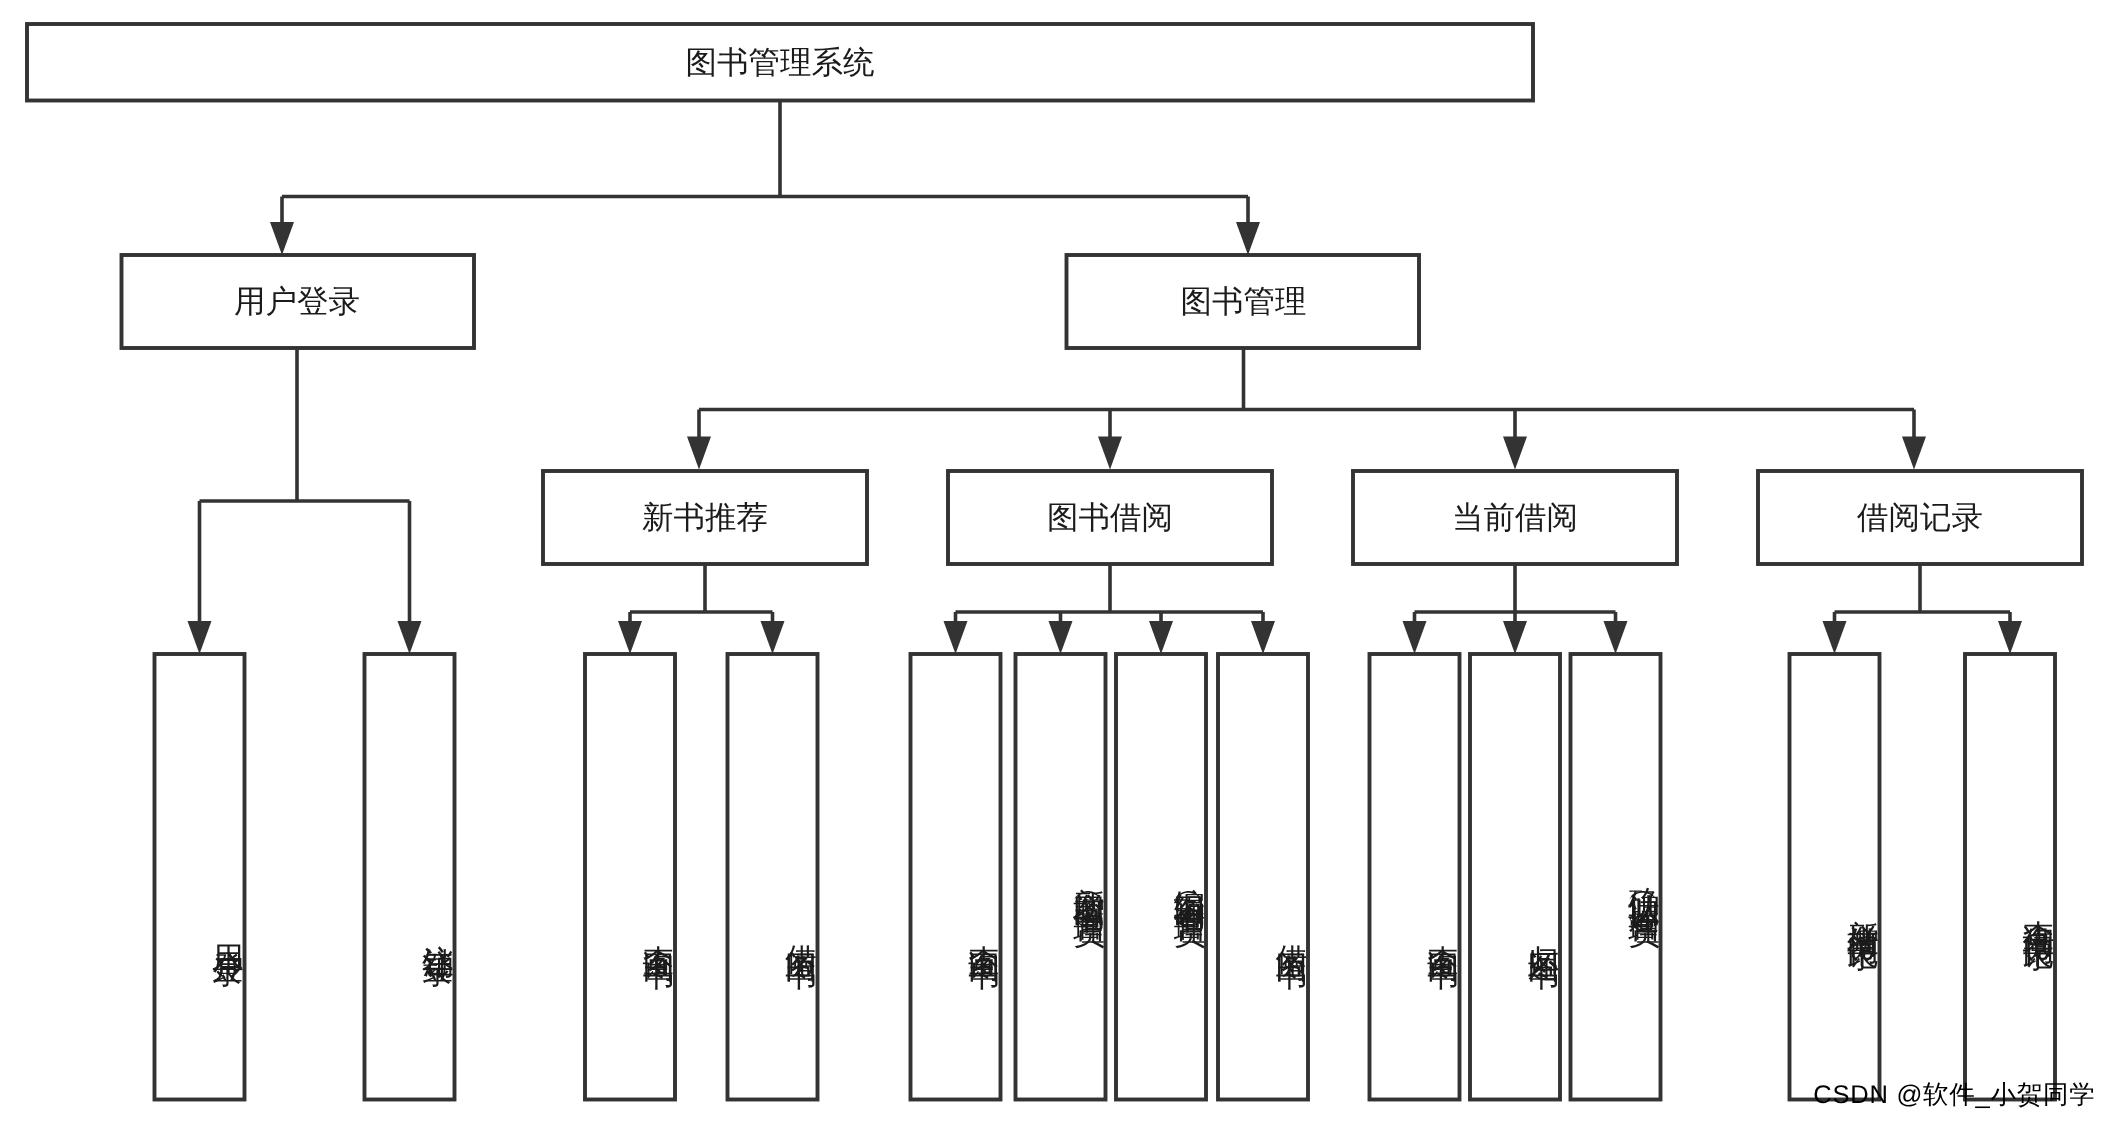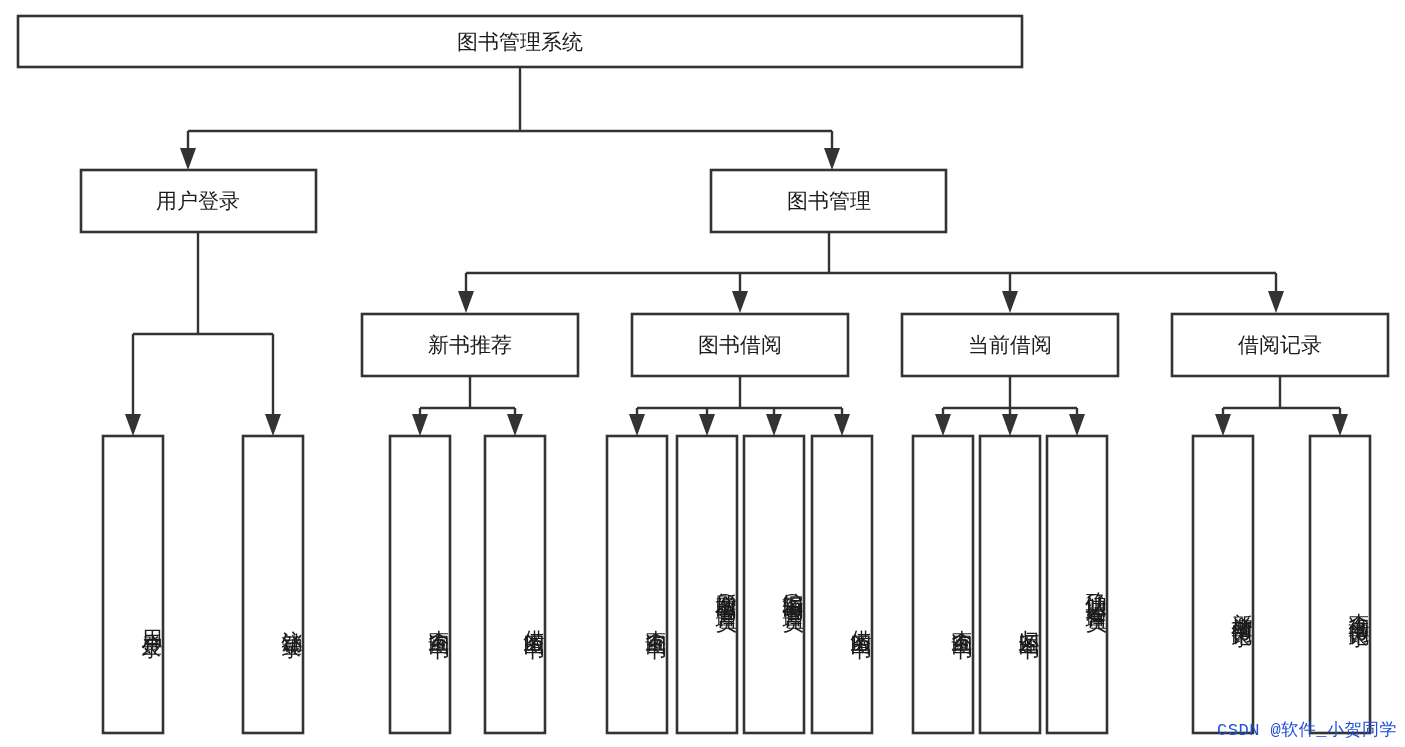--- a/index.html
+++ b/index.html
@@ -62,23 +62,23 @@
     white-space: nowrap;
     display: flex;
     align-items: flex-start;
     justify-content: center;
     pointer-events: none;
   }
   .watermark {
     position: absolute;
     right: 8px;
     bottom: 6px;
-    font-family: Liberation Mono, monospace;
+    font-family: Liberation Sans, sans-serif;
     font-size: 17px;
-    color: #1d4ed8;
+    color: #000000;
     white-space: nowrap;
     letter-spacing: 0.5px;
   }
 </style>
 </head>
 <body>
 
 <div id="diagram-root">
 
   <svg class="flow" viewBox="0 0 1405 747" xmlns="http://www.w3.org/2000/svg">

